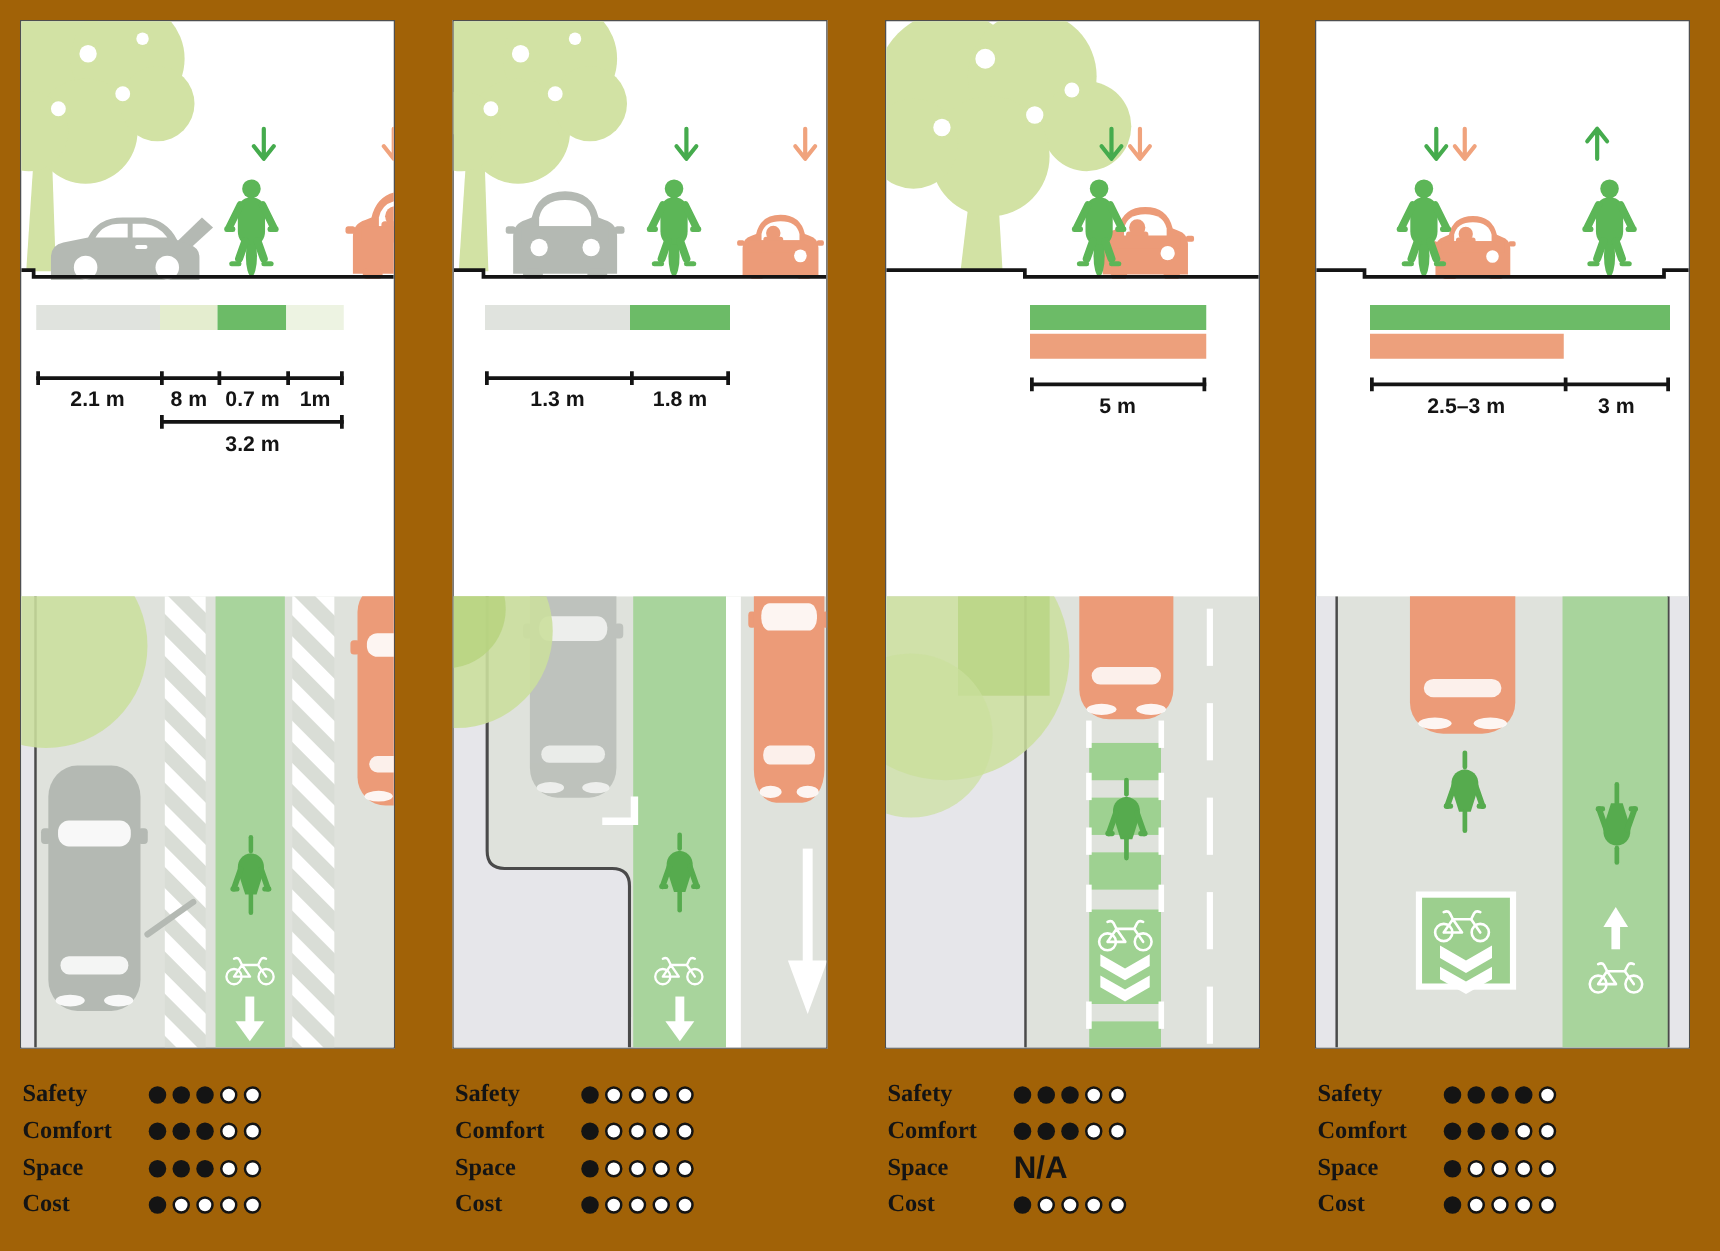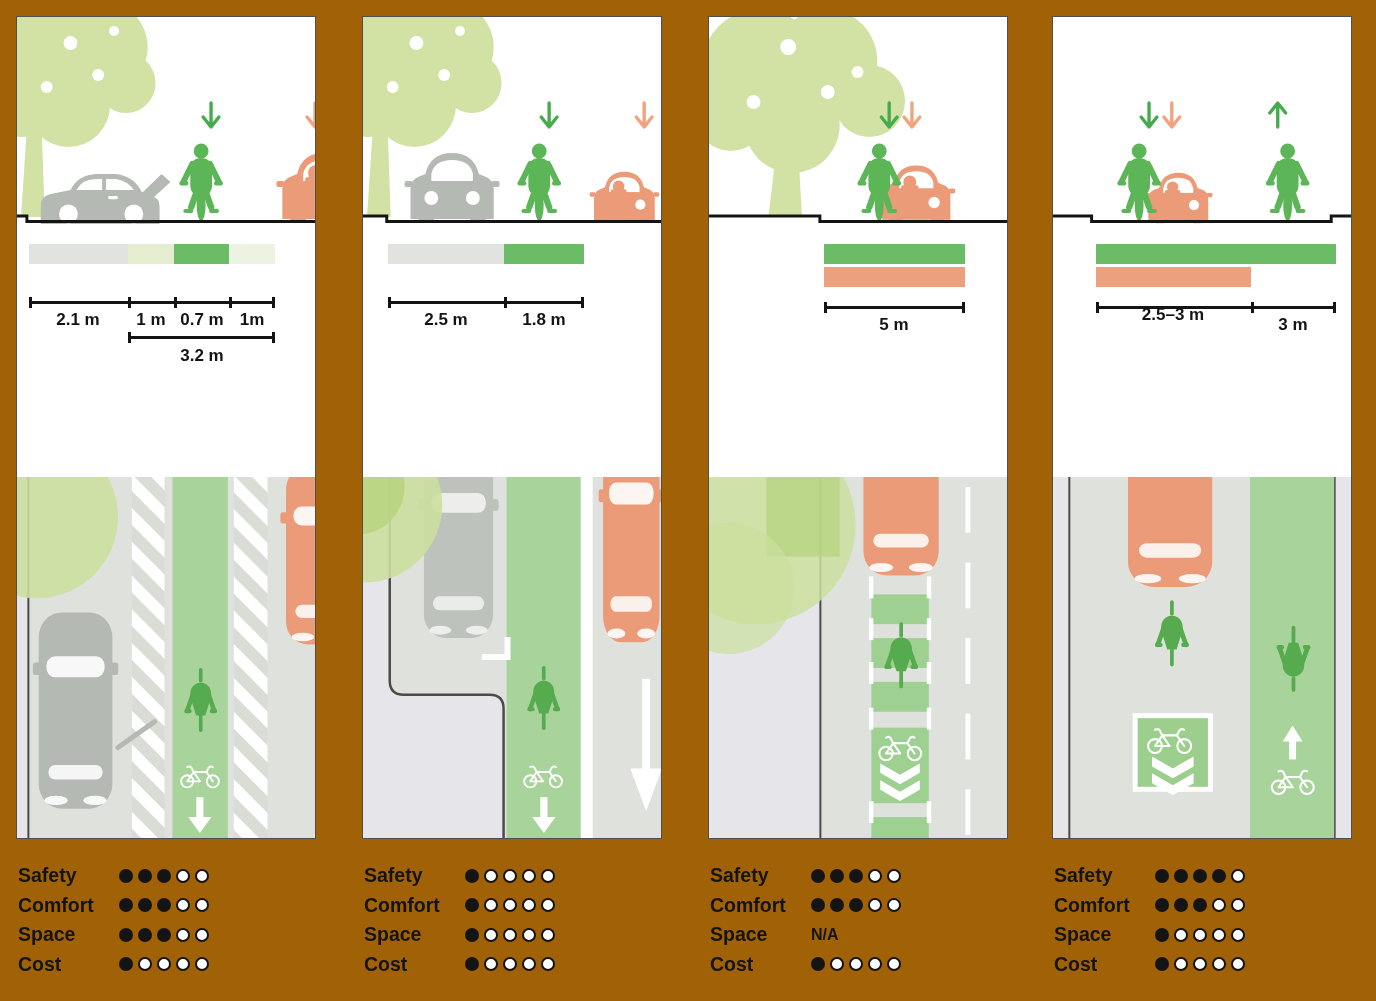--- a/index.html
+++ b/index.html
@@ -10,23 +10,23 @@
   .plan{position:absolute;left:0;top:460px;width:100%;height:361px;}
   .bar{position:absolute;top:227px;height:20px;display:flex;}
   .bar2{position:absolute;top:250px;height:20px;display:flex;}
   .bar i{display:block;height:100%;}
   .dline{position:absolute;height:11px;}
   .dline .h{position:absolute;left:0;right:0;top:4.2px;height:2.6px;background:#141414;}
   .dline .t{position:absolute;top:0;bottom:0;width:2.6px;background:#141414;}
   .dlab{position:absolute;font-size:17px;font-weight:700;color:#141414;transform:translateX(-50%);white-space:nowrap;}
   .ratings{position:absolute;left:2px;top:861px;width:100%;}
   .rrow{display:flex;align-items:center;height:29.5px;}
-  .rlab{width:101px;font-size:19.5px;font-weight:700;color:#141414;}
+  .rlab{width:101px;font-size:19.5px;font-weight:700;color:#141414;font-family:Liberation Serif, serif;}
   .dots{display:flex;gap:5px;align-items:center;}
-  .dots.na{font-size:16px;font-weight:700;color:#141414;}
+  .dots.na{font-size:25px;font-weight:700;color:#141414;}
   .dot{width:14px;height:14px;border-radius:50%;}
   .dot.f{background:#141414;}
   .dot.e{border:2.2px solid #141414;box-sizing:border-box;background:#fff;}
 </style>
 </head>
 <body>
 
 <svg width="0" height="0" style="position:absolute" aria-hidden="true">
   <defs>
     <pattern id="hatch" width="24" height="24" patternTransform="rotate(45)" patternUnits="userSpaceOnUse">
@@ -168,21 +168,21 @@
       </div>
       <div class="dline" style="left:12px;width:246px;top:280px">
         <span class="h"></span>
         <span class="t" style="left:0"></span>
           <span class="t" style="left:99px"></span>
         <span class="t" style="left:145px"></span>
           <span class="t" style="left:200px"></span>
           <span class="t" style="right:0"></span>
       </div>
       <span class="dlab" style="left:61px;top:293px">2.1 m</span>
-      <span class="dlab" style="left:134px;top:293px">1 m</span>
+      <span class="dlab" style="left:134px;top:293px">8 m</span>
       <span class="dlab" style="left:185px;top:293px">0.7 m</span>
       <span class="dlab" style="left:235px;top:293px">1m</span>
       <div class="dline" style="left:111px;width:147px;top:315px">
         <span class="h"></span>
           <span class="t" style="left:0"></span>
           <span class="t" style="right:0"></span>
       </div>
       <span class="dlab" style="left:185px;top:329px">3.2 m</span>
       <svg class="plan" viewBox="0 0 301 363" preserveAspectRatio="none">
         <rect x="0" y="0" width="301" height="363" fill="#dfe2dc"></rect>
@@ -258,21 +258,21 @@
       <div class="bar" style="left:25px;width:196px">
         <i style="width:116px;background:#e0e3de"></i>
         <i style="width:80px;background:#6cbb67"></i>
       </div>
       <div class="dline" style="left:25px;width:196px;top:280px">
         <span class="h"></span>
         <span class="t" style="left:0"></span>
           <span class="t" style="left:116px"></span>
           <span class="t" style="right:0"></span>
       </div>
-      <span class="dlab" style="left:83px;top:293px">2.5 m</span>
+      <span class="dlab" style="left:83px;top:293px">1.3 m</span>
       <span class="dlab" style="left:181px;top:293px">1.8 m</span>
       <svg class="plan" viewBox="0 0 301 363" preserveAspectRatio="none">
         <rect x="0" y="0" width="301" height="363" fill="#dfe2dc"></rect>
         <rect x="145" y="0" width="75" height="363" fill="#a8d49c"></rect>
         <rect x="220" y="0" width="12" height="363" fill="#ffffff"></rect>
         <use href="#car-top" transform="translate(56,-30) scale(0.92,1)" style="color:#a9aea8" opacity="0.6"></use>
         <polyline points="120,181 146,181 146,161" fill="none" stroke="#ffffff" stroke-width="6"></polyline>
         <path d="M0,0 H27 V205 Q27,219 41,219 H128 Q142,219 142,233 V363 H0 Z" fill="#e6e6ea"></path>
         <path d="M27,0 V205 Q27,219 41,219 H128 Q142,219 142,233 V363" fill="none" stroke="#4a4a4a" stroke-width="2.5"></path>
         <circle cx="2" cy="28" r="78" fill="#cbdf9d" opacity="0.9"></circle>
@@ -445,21 +445,21 @@
       </div>
       <div class="bar2" style="left:43px;width:155px">
         <i style="width:155px;background:#eda07c"></i>
       </div>
       <div class="dline" style="left:43px;width:240px;top:285px">
         <span class="h"></span>
           <span class="t" style="left:0"></span>
           <span class="t" style="left:155px"></span>
           <span class="t" style="right:0"></span>
       </div>
-      <span class="dlab" style="left:120px;top:288px">2.5–3 m</span>
+      <span class="dlab" style="left:120px;top:298px">2.5–3 m</span>
       <span class="dlab" style="left:240px;top:298px">3 m</span>
       <svg class="plan" viewBox="0 0 301 363" preserveAspectRatio="none">
         <rect x="0" y="0" width="301" height="363" fill="#dfe2dc"></rect>
         <rect x="0" y="0" width="16" height="363" fill="#e6e6ea"></rect>
         <rect x="285" y="0" width="16" height="363" fill="#e6e6ea"></rect>
         <line x1="16.5" y1="0" x2="16.5" y2="363" stroke="#4a4a4a" stroke-width="2"></line>
         <line x1="284.5" y1="0" x2="284.5" y2="363" stroke="#4a4a4a" stroke-width="2"></line>
         <rect x="199" y="0" width="85" height="363" fill="#a8d49c"></rect>
         <use href="#car-top" transform="translate(69,-91) scale(1.12,1.05)" style="color:#ec9b78"></use>
         <use href="#cyclist-top" transform="translate(103,124) scale(0.95)" style="color:#56ab4e"></use>

